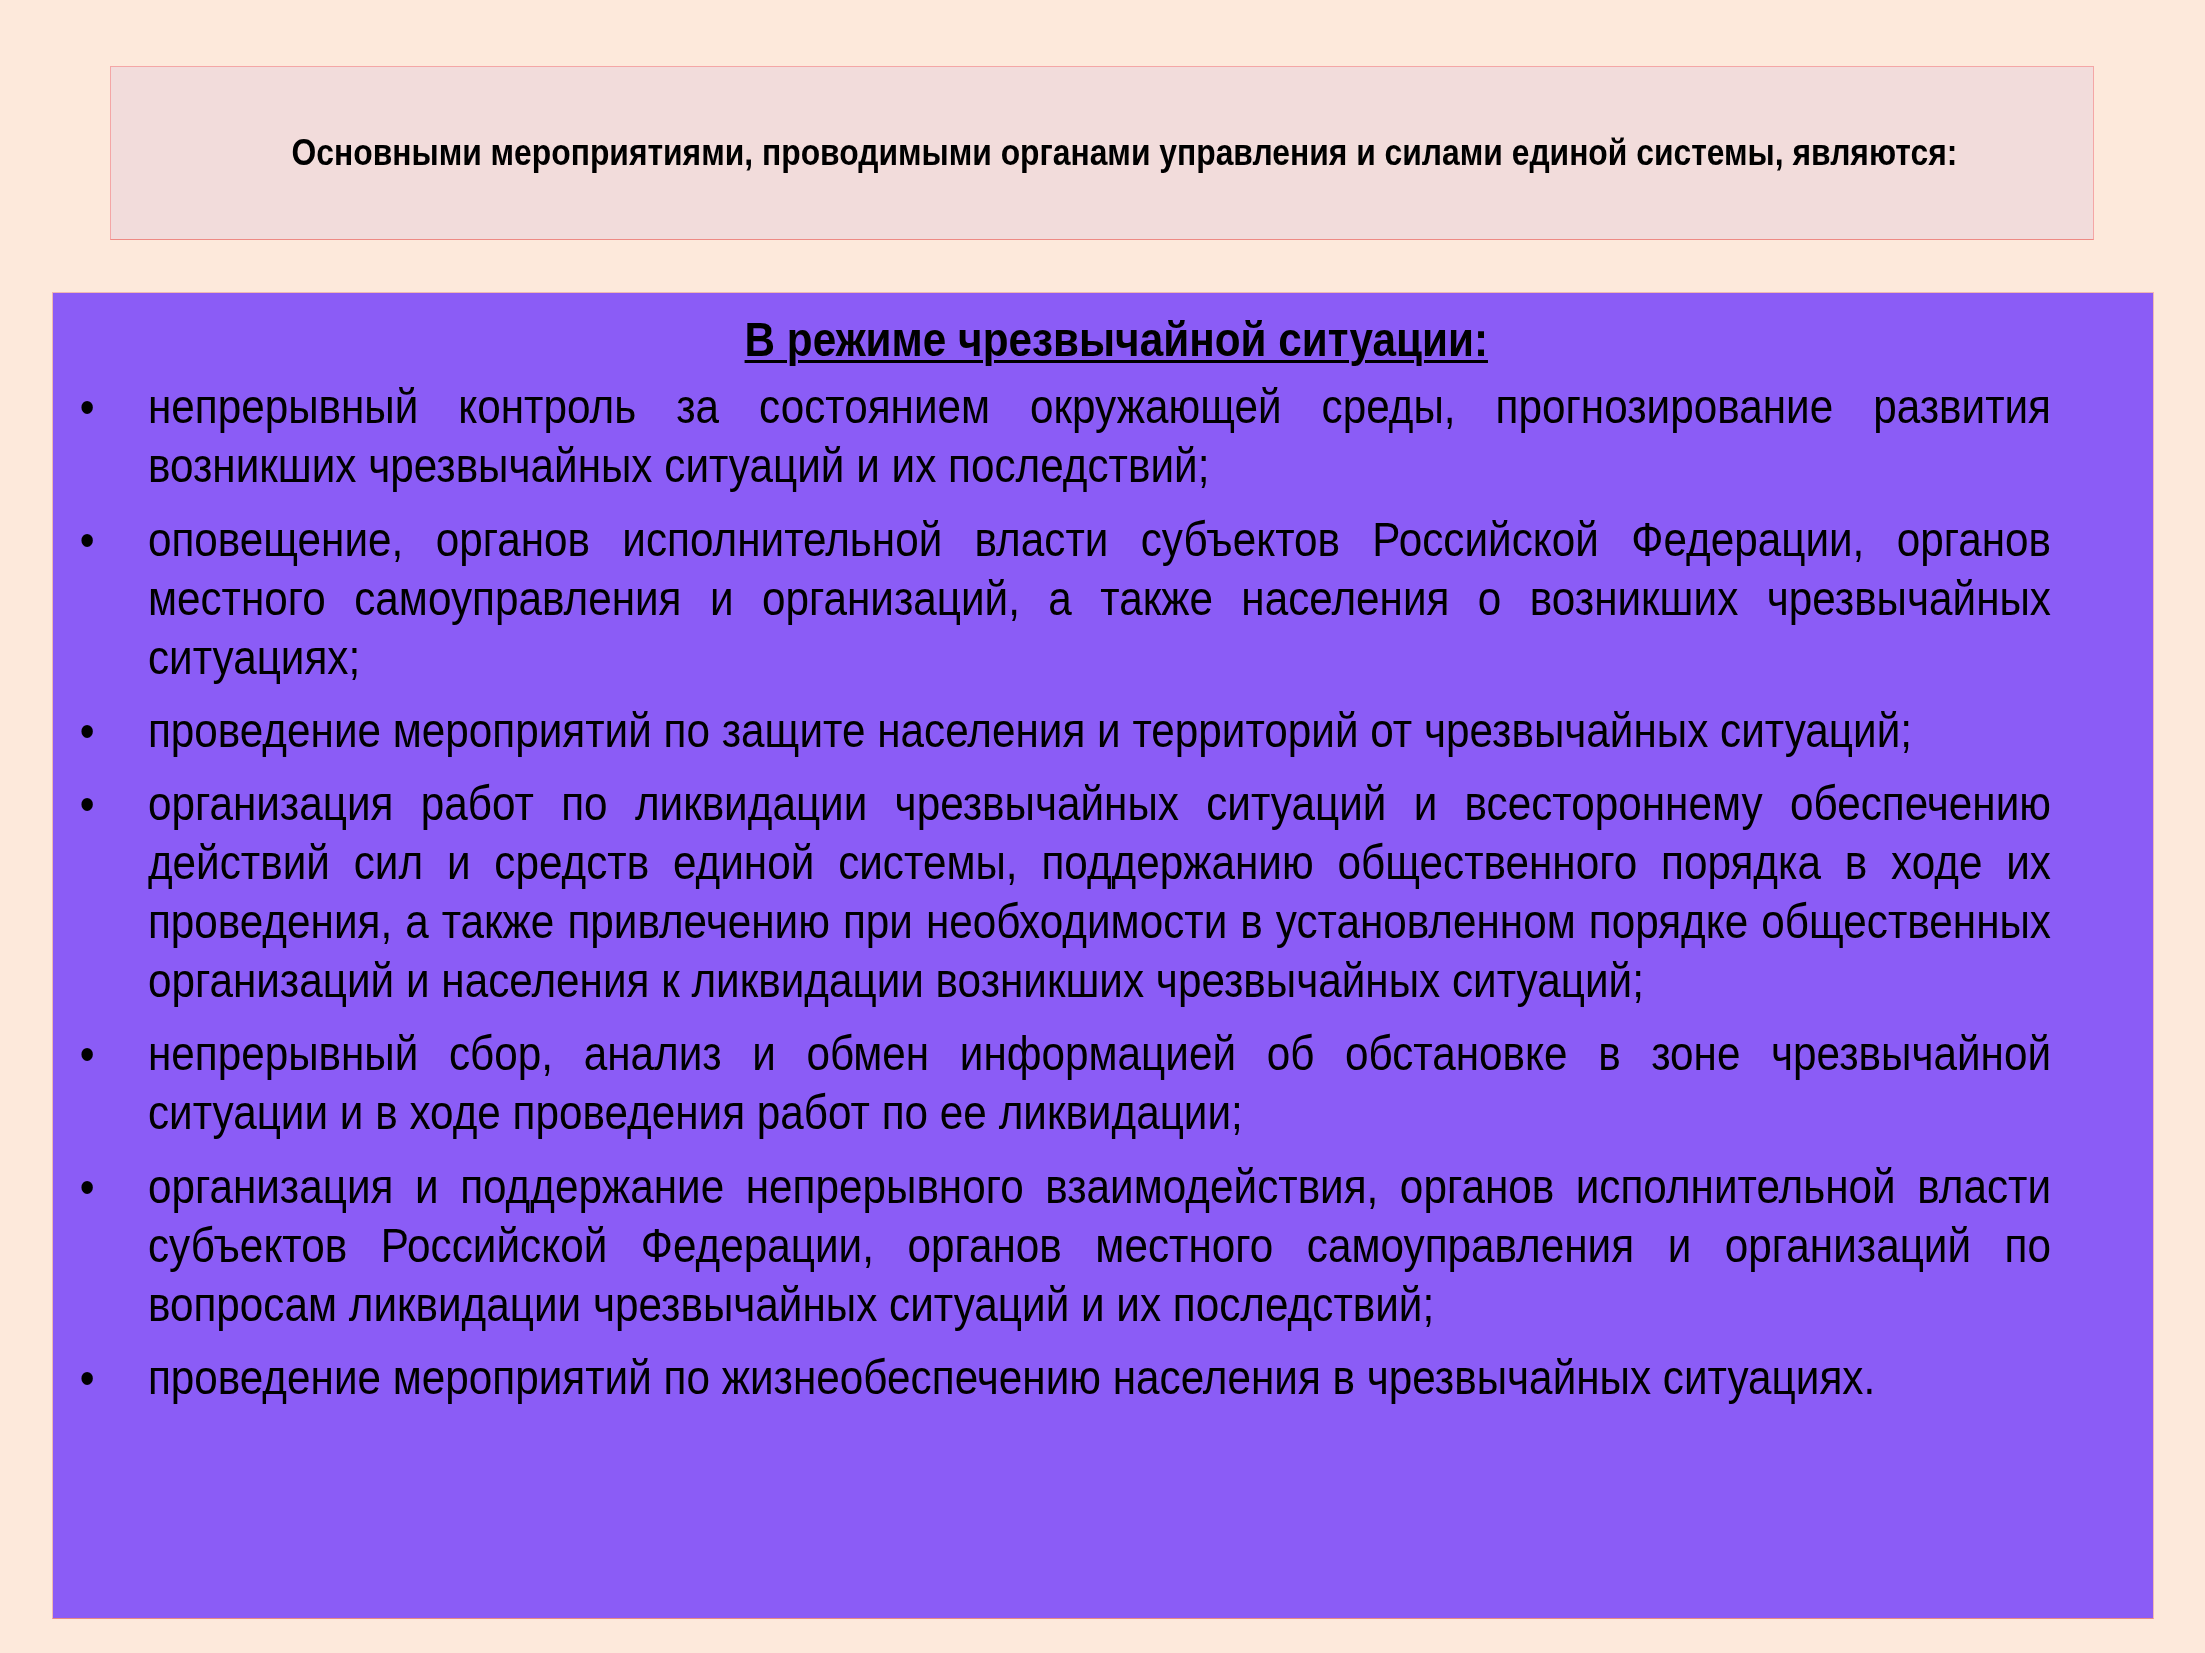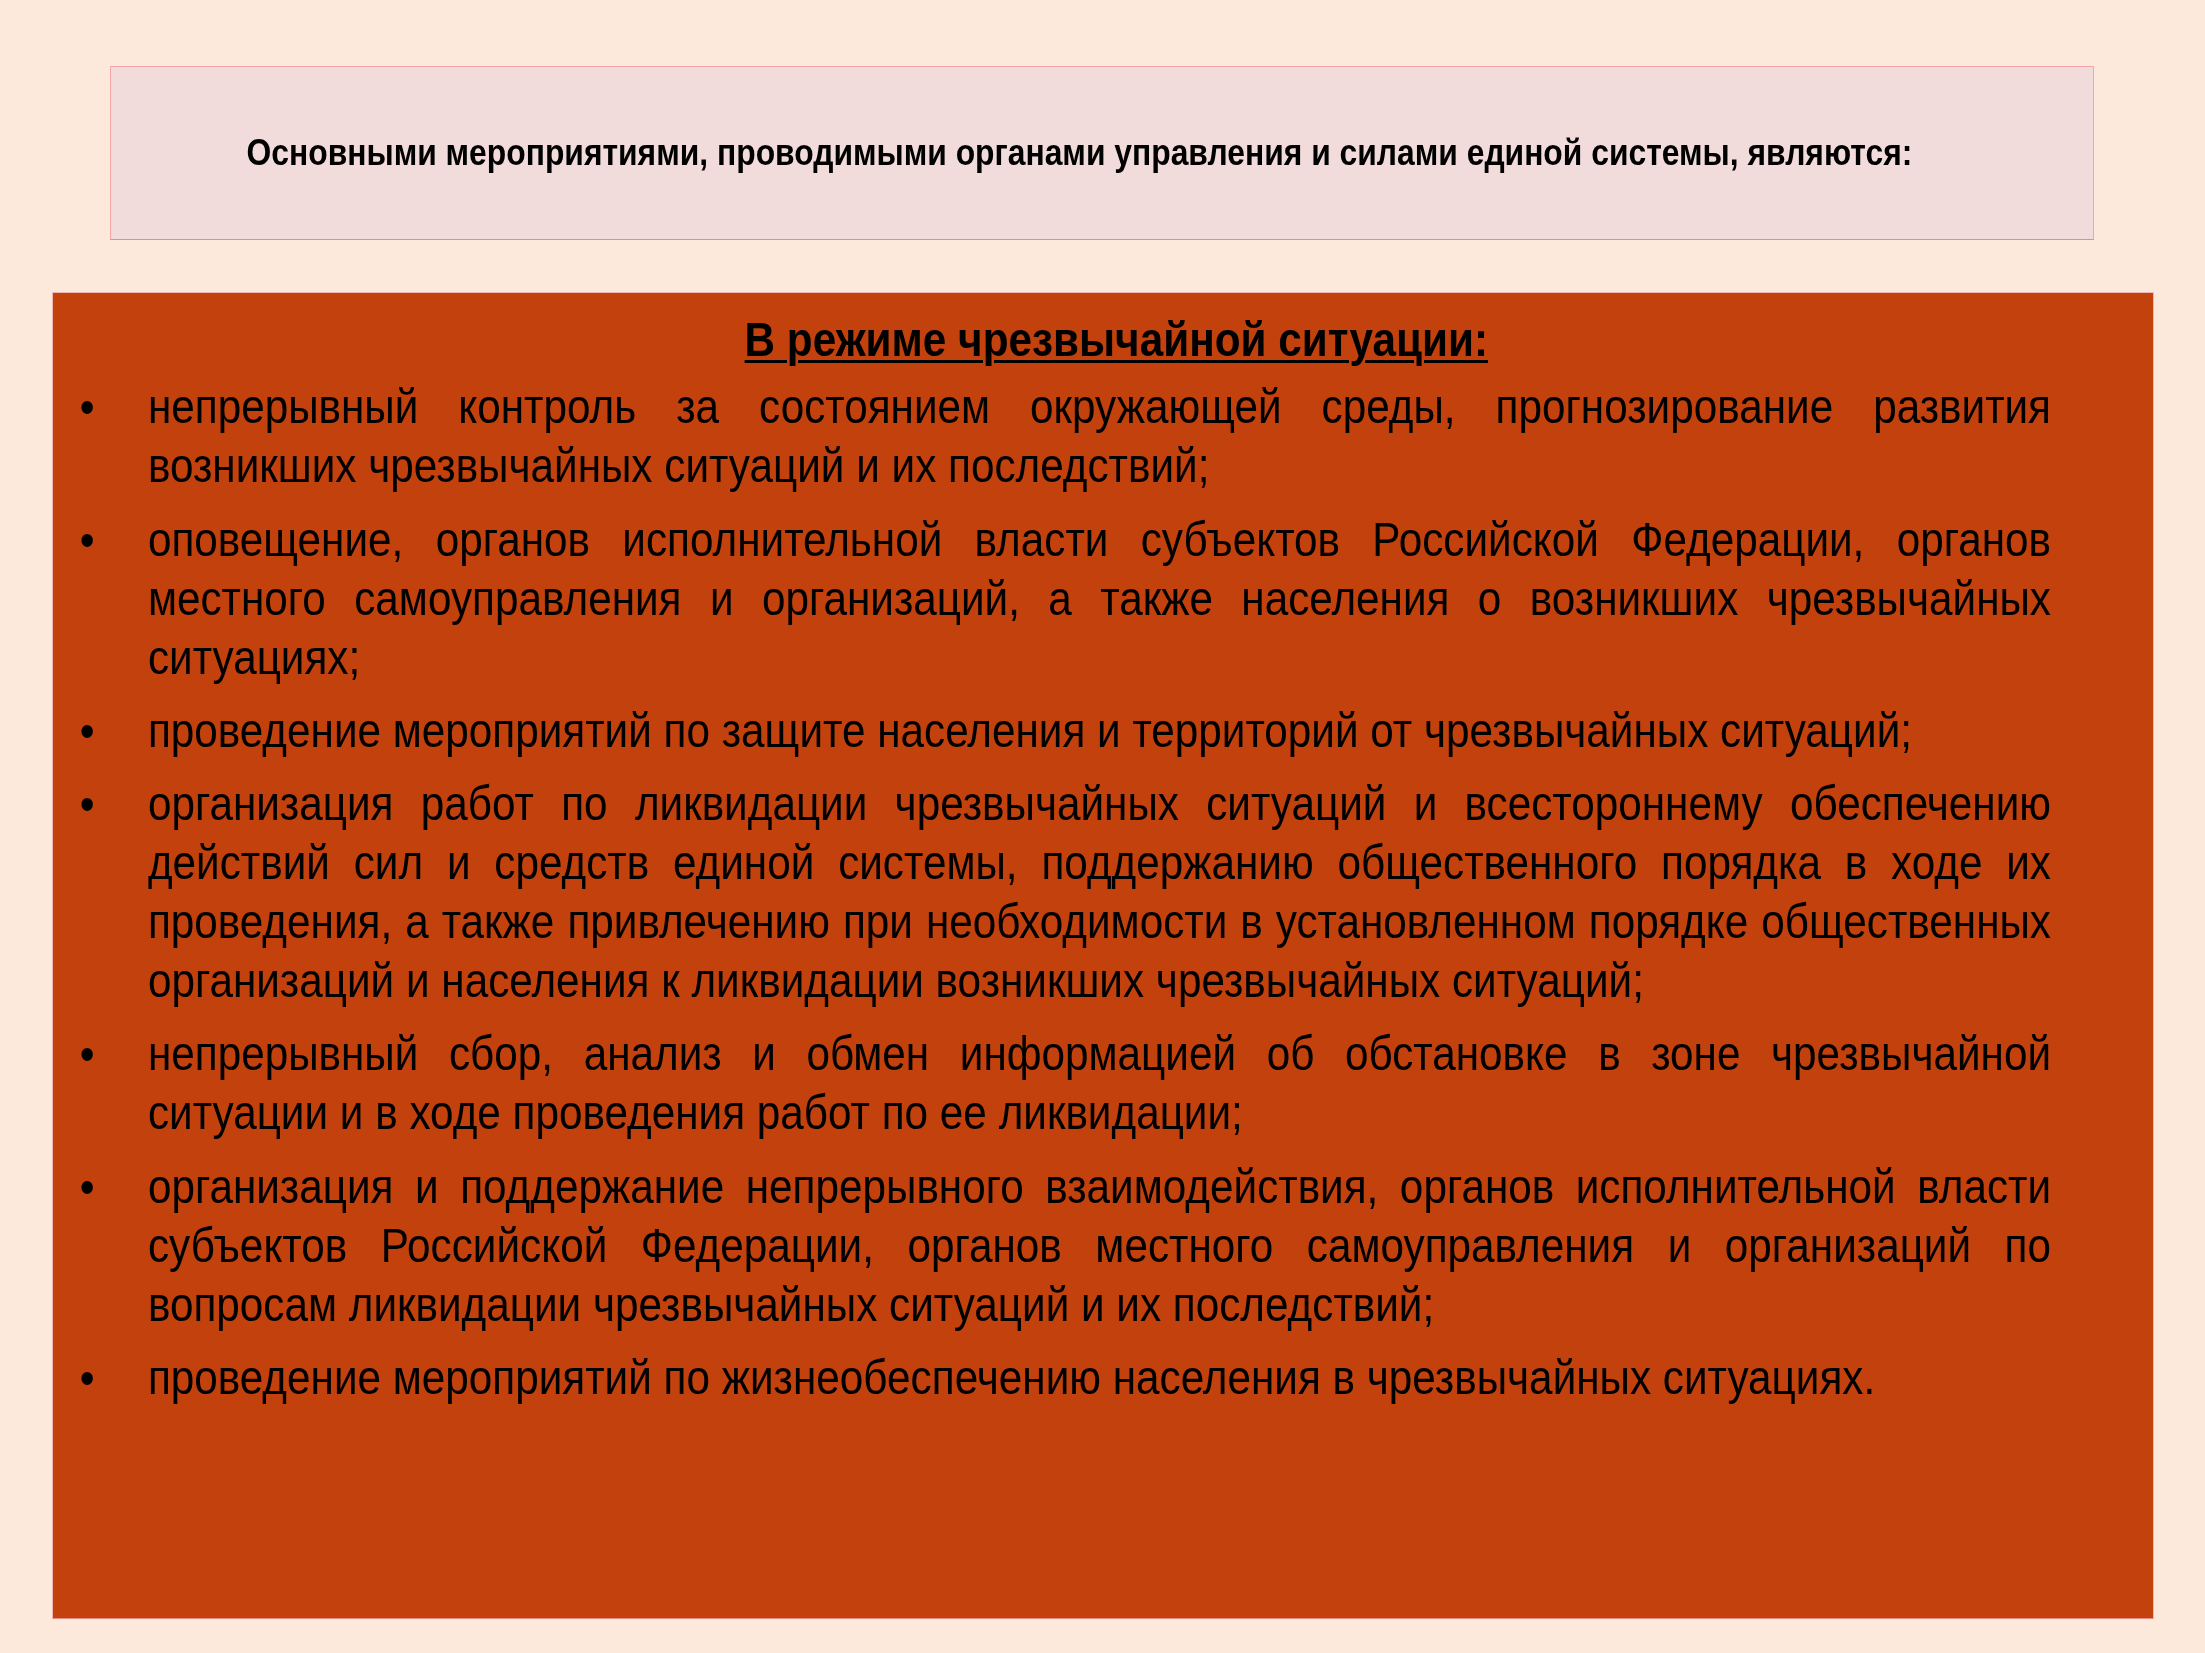--- a/index.html
+++ b/index.html
@@ -19,38 +19,38 @@
       position: absolute;
       left: 110px;
       top: 66px;
       width: 1984px;
       height: 174px;
       background: #f2dcdb;
       border: 1.1px solid #f4a6a6;
       border-bottom-color: #ee8a84;
       display: flex;
       align-items: center;
-      justify-content: flex-start;
+      justify-content: flex-end;
       box-sizing: border-box;
     }
     .title-text {
       font-weight: bold;
       font-size: 37px;
       white-space: nowrap;
       transform: scaleX(0.86);
       transform-origin: center center;
       letter-spacing: 0;
     }
     .content-box {
       position: absolute;
       left: 52px;
       top: 292px;
       width: 2102px;
       height: 1327px;
-      background: #c2410c;
+      background: #8b5cf6;
       border: 1.1px solid #f0b8b4;
       border-bottom-color: #e88a84;
       box-sizing: border-box;
     }
     .content-inner {
       position: absolute;
       left: 0;
       top: 0;
       width: 2437px;
       transform: scaleX(0.8627);

